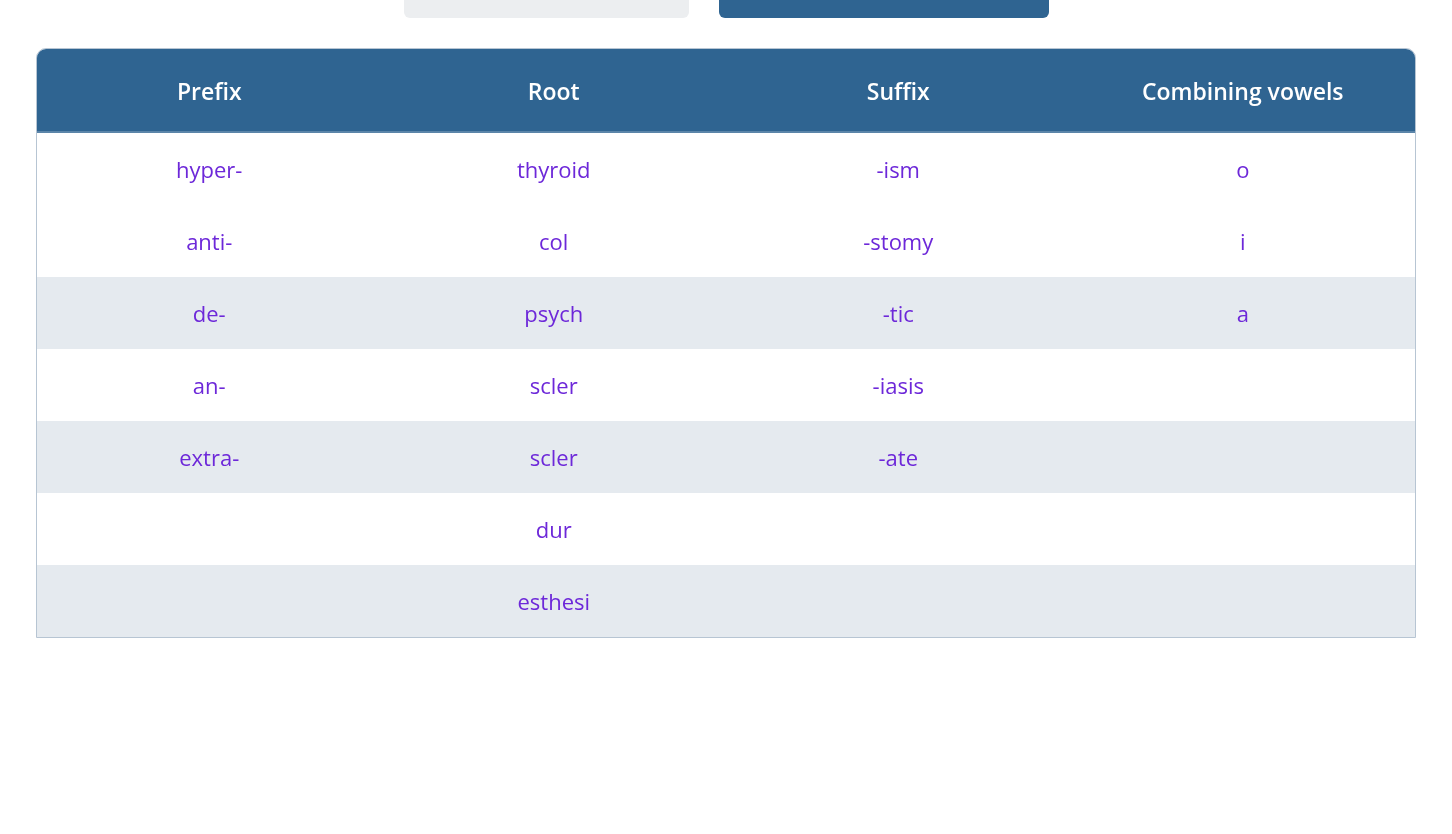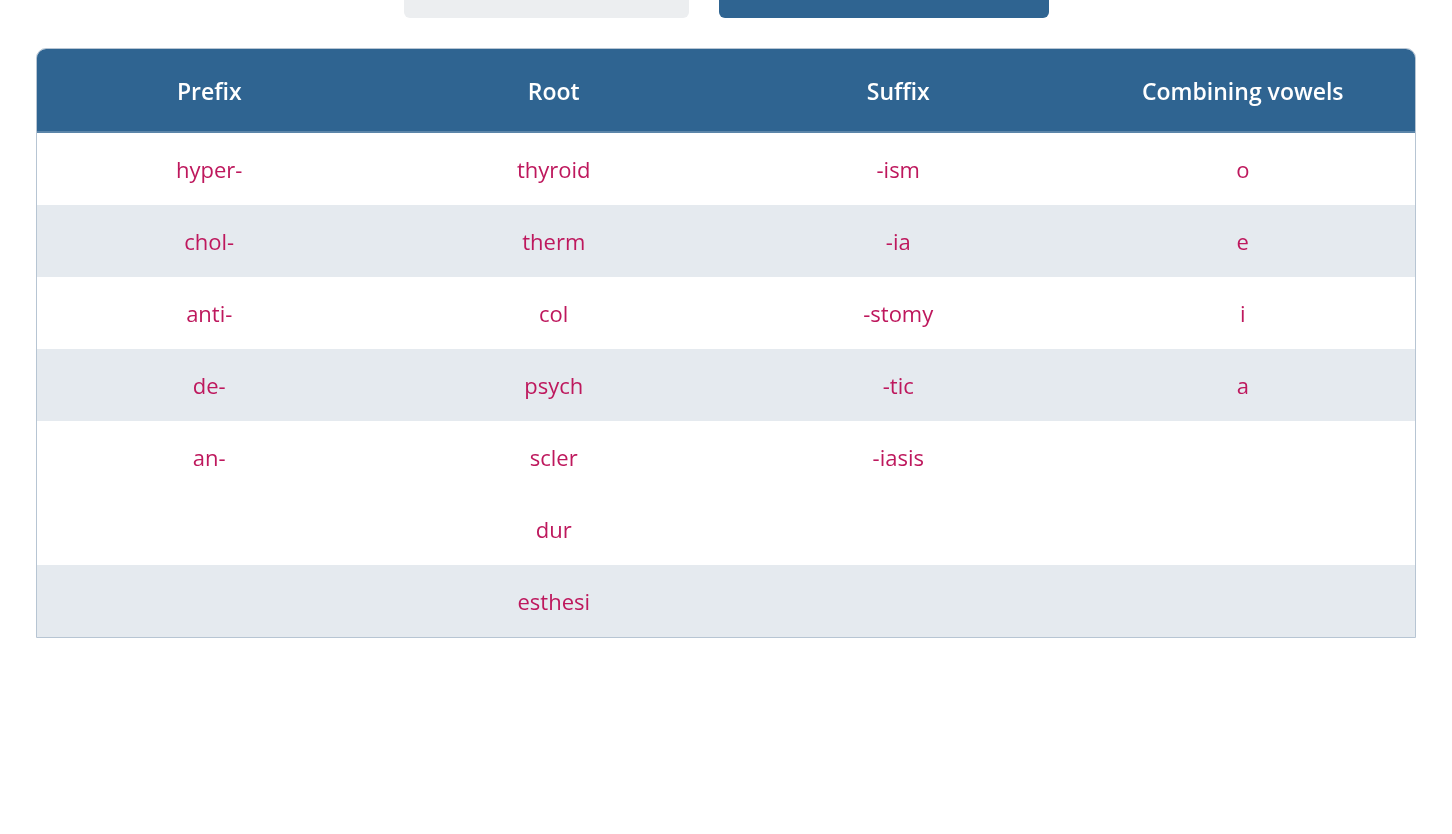--- a/index.html
+++ b/index.html
@@ -50,21 +50,21 @@
     thead th {
       color: #ffffff;
       font-weight: 600;
       font-size: 23px;
       padding: 26px 10px 24px 10px;
       border-bottom: 2px solid #5b85a9;
     }
     tbody td {
       text-align: center;
       font-size: 22px;
-      color: #be185d;
+      color: #6d28d9;
       padding: 21px 10px;
       font-weight: 400;
     }
     tbody tr.row-even {
       background: #ffffff;
     }
     tbody tr.row-odd {
       background: #e5eaef;
     }
     .col {
@@ -96,42 +96,42 @@
           <th>Combining vowels</th>
         </tr>
       </thead>
       <tbody>
         <tr class="row-even">
           <td>hyper-</td>
           <td>thyroid</td>
           <td>-ism</td>
           <td>o</td>
         </tr>
-        <tr class="row-odd">
-          <td>chol-</td>
-          <td>therm</td>
-          <td>-ia</td>
-          <td>e</td>
-        </tr>
         <tr class="row-even">
           <td>anti-</td>
           <td>col</td>
           <td>-stomy</td>
           <td>i</td>
         </tr>
         <tr class="row-odd">
           <td>de-</td>
           <td>psych</td>
           <td>-tic</td>
           <td>a</td>
         </tr>
         <tr class="row-even">
           <td>an-</td>
           <td>scler</td>
           <td>-iasis</td>
+          <td></td>
+        </tr>
+        <tr class="row-odd">
+          <td>extra-</td>
+          <td>scler</td>
+          <td>-ate</td>
           <td></td>
         </tr>
         <tr class="row-even">
           <td></td>
           <td>dur</td>
           <td></td>
           <td></td>
         </tr>
         <tr class="row-odd">
           <td></td>

